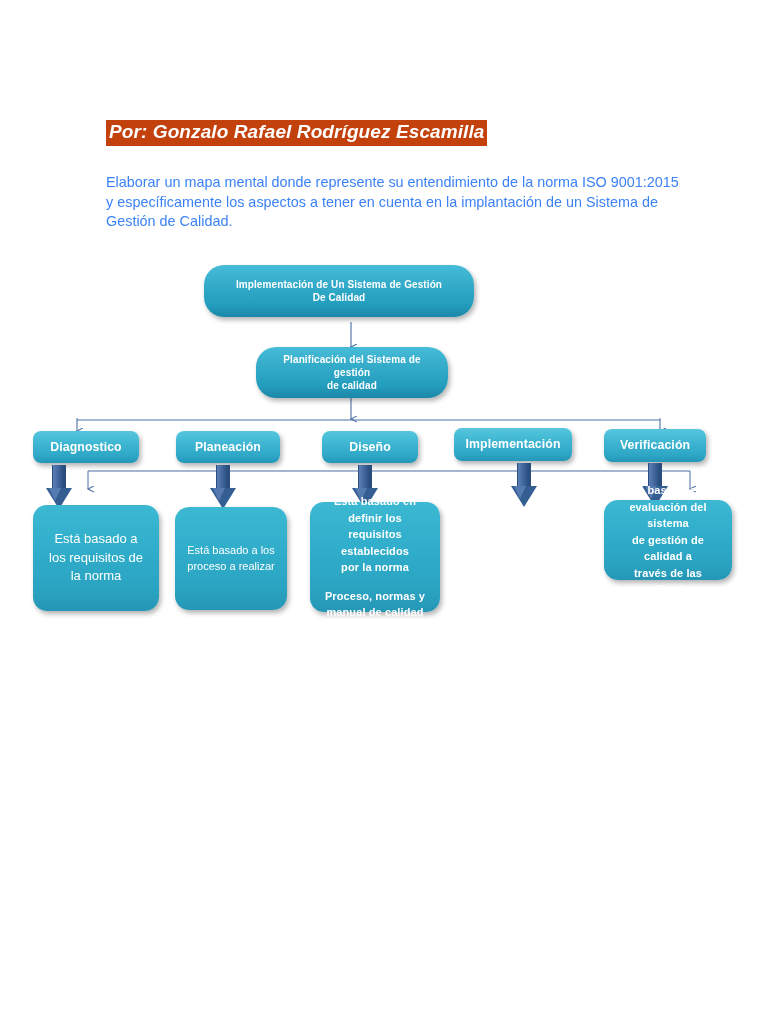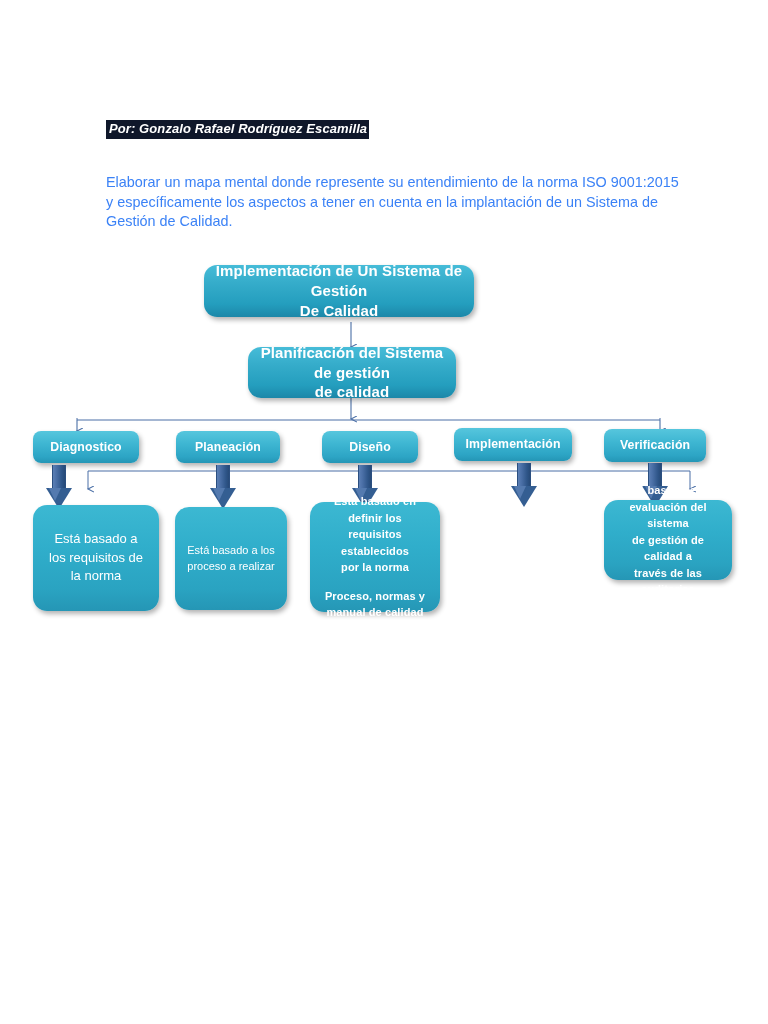--- a/index.html
+++ b/index.html
@@ -22,25 +22,25 @@
     width: 768px;
     height: 1024px;
     background: #ffffff;
   }
 
   
   .author-line {
     position: absolute;
     left: 106px;
     top: 120px;
-    font-size: 13px;
+    font-size: 19px;
     font-weight: bold;
     font-style: italic;
     color: #ffffff;
-    background: #0f172a;
+    background: #c2410c;
     padding: 1px 2px 2px 3px;
     letter-spacing: 0.1px;
     white-space: nowrap;
     line-height: 1.2;
   }
 
   .intro-paragraph {
     position: absolute;
     left: 106px;
     top: 173px;
@@ -78,23 +78,23 @@
     color: #ffffff;
     border-radius: 12px;
     background: linear-gradient(to bottom, #4cc0da 0%, #3cb4d0 28%, #2ba2c2 72%, #1f8fb0 100%);
     box-shadow: 2px 3px 5px rgba(0,0,0,0.30);
     padding: 4px 8px;
     line-height: 1.32;
   }
 
   .node-top,
   .node-plan {
-    border-radius: 13px;
-    font-weight: bold;
-    font-size: 15px;
+    border-radius: 20px;
+    font-weight: bold;
+    font-size: 10px;
     letter-spacing: 0.1px;
     background: linear-gradient(to bottom, #46bcd8 0%, #35acca 35%, #249ebe 75%, #1c87a8 100%);
   }
 
   .node-cat {
     border-radius: 8px;
     font-weight: bold;
     font-size: 12.3px;
     letter-spacing: 0.1px;
     background: linear-gradient(to bottom, #56c6dd 0%, #3eb6d2 40%, #2da5c5 80%, #2496b6 100%);
@@ -195,21 +195,21 @@
       <line x1="690" y1="221" x2="690" y2="239" stroke="#4a6fa6" stroke-width="1.0" marker-end="url(#thinArrow)"></line>
     </svg>
 
     <div class="node node-top" style="left:204px; top:265px; width:270px; height:52px; top:15px;">
       <div>
         <div>Implementación de Un Sistema de Gestión</div>
         <div>De Calidad</div>
       </div>
     </div>
 
-    <div class="node node-plan" style="left:248px; top:97px; width:208px; height:51px;">
+    <div class="node node-plan" style="left:256px; top:97px; width:192px; height:51px;">
       <div>
         <div>Planificación del Sistema de gestión</div>
         <div>de calidad</div>
       </div>
     </div>
 
     <div class="node node-cat" style="left:33px; top:181px; width:106px; height:32px;">
       <span>Diagnostico</span>
     </div>
 

